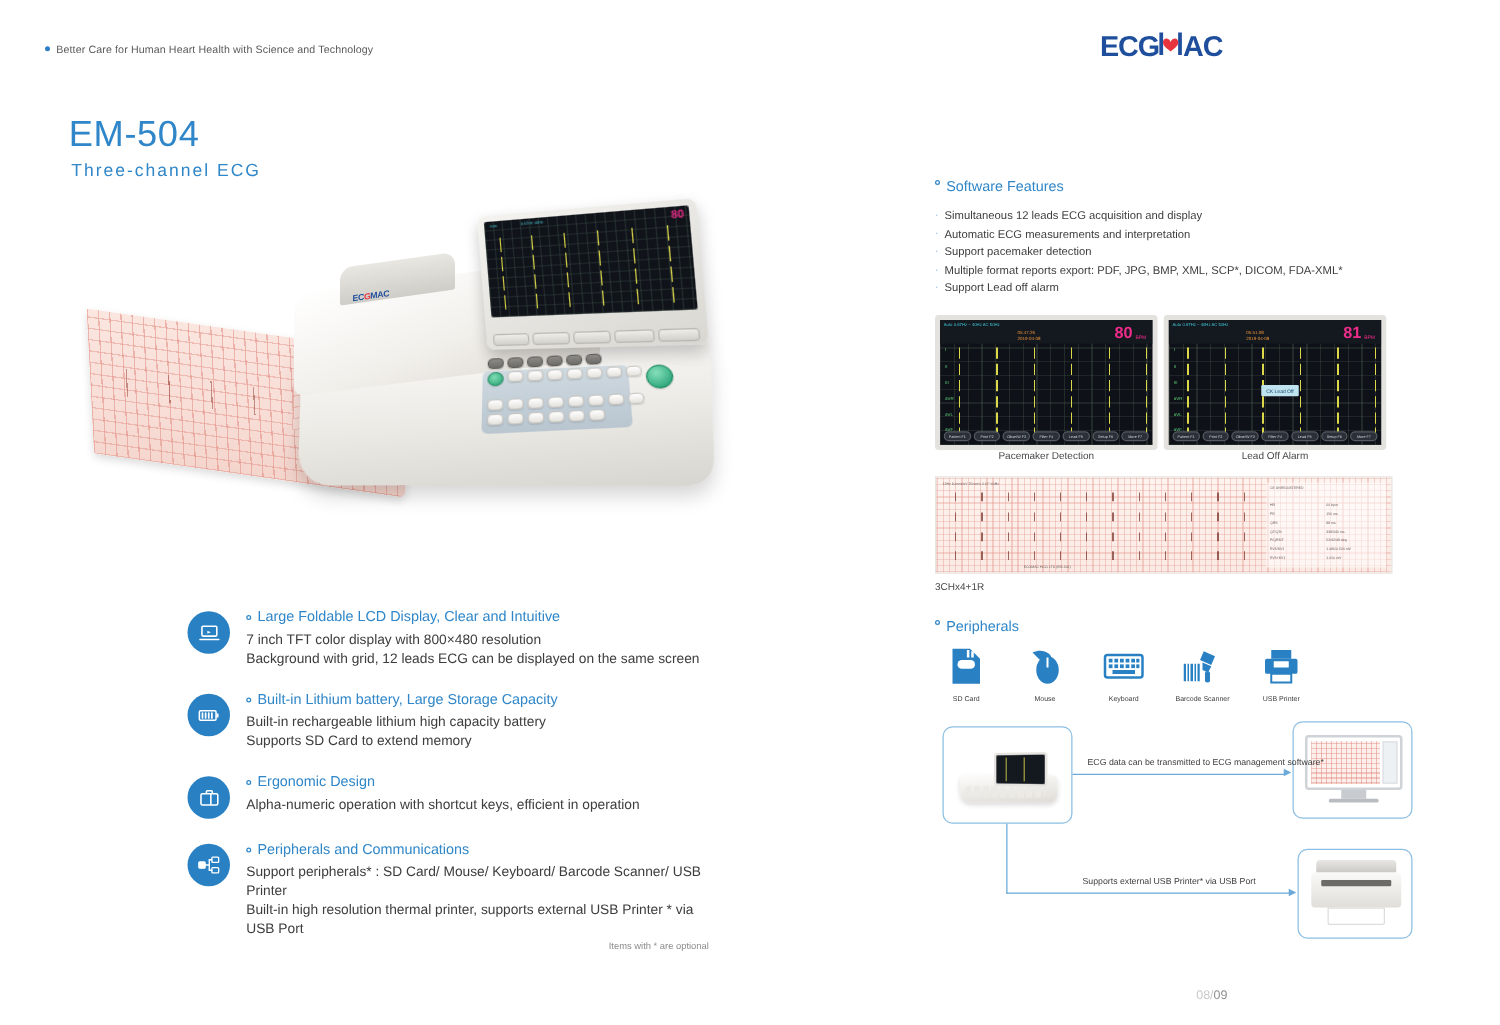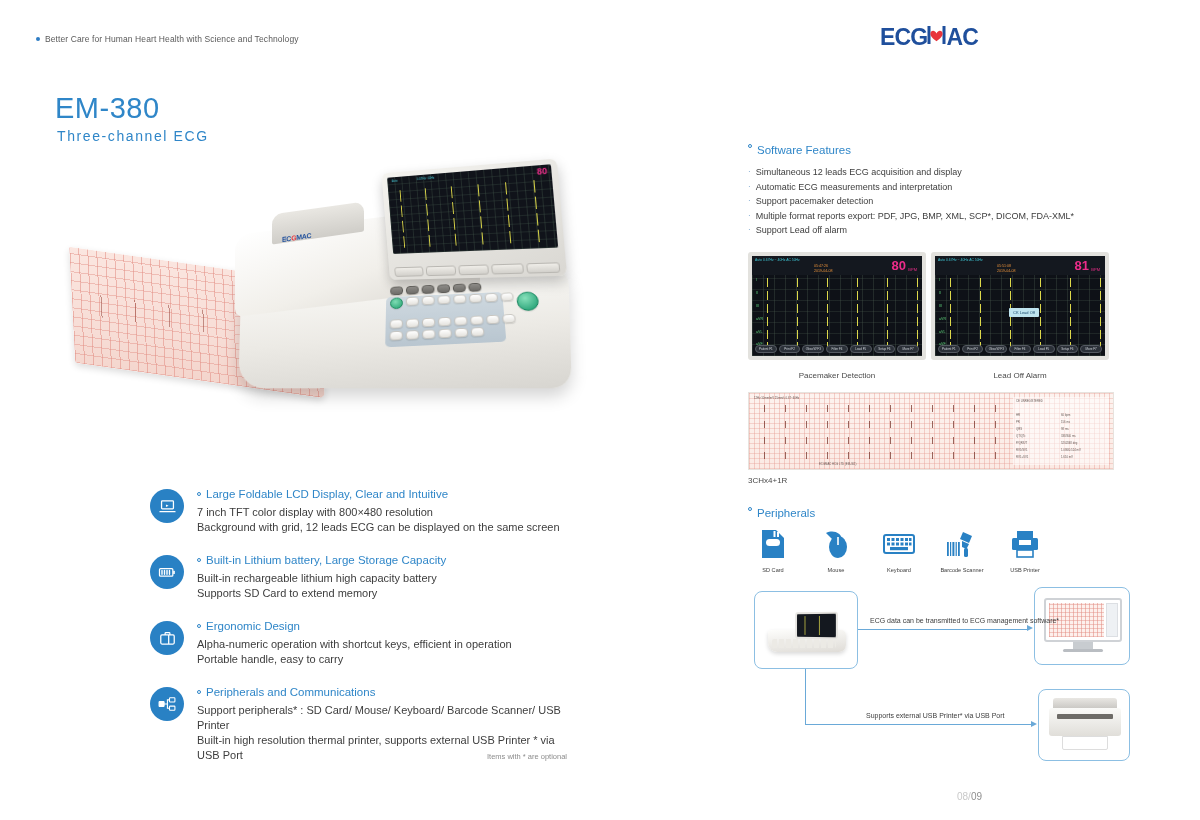--- a/index.html
+++ b/index.html
@@ -213,21 +213,21 @@
   .thumb .alertbox {
     position:absolute; left:74px; top:52px; background:#bfe4ef; color:#1a4a6e;
     font-size:4px; padding:2px 4px; border-radius:1px;
   }
   .thumb .softkeys { position:absolute; left:3px; right:3px; bottom:3px; height:8px; display:flex; gap:2px; }
   .thumb .softkeys i {
     flex:1; background:#2b3038; border:1px solid #555a62; border-radius:5px;
     font-size:3px; color:#cfd4da; font-style:normal;
     display:flex; align-items:center; justify-content:center; overflow:hidden;
   }
-  .thumb-cap { text-align:center; font-size:8px; color:#4a4a4a; margin-top:11px; }
+  .thumb-cap { text-align:center; font-size:8px; color:#4a4a4a; margin-top:0; }
 
   
   .report {
     margin-top: 12px; width: 366px; height: 78px;
     background: linear-gradient(180deg,#fdf3ef,#fbeae4);
     border: 1px solid #e7e3de; position: relative; overflow: hidden;
   }
   .report .rgrid {
     position:absolute; inset:0;
     background:
@@ -325,21 +325,21 @@
   <div class="logo">
     <span>E</span>
       <span>CG</span>
       <span class="heart-wrap"><svg width="19" height="20" viewBox="0 0 19 20">
           <path d="M2 1 L2 19 M17 1 L17 19" stroke="#1f4f9c" stroke-width="3" fill="none"></path>
           <path d="M9.5 8.5 C 7.8 4.6, 3.4 5.2, 3.4 9.0 C 3.4 12.0, 7.2 14.3, 9.5 16.2 C 11.8 14.3, 15.6 12.0, 15.6 9.0 C 15.6 5.2, 11.2 4.6, 9.5 8.5 Z" fill="#e8343c"></path>
         </svg></span>
       <span>AC</span>
   </div>
 
-  <div class="prod-title">EM-380</div>
+  <div class="prod-title">EM-504</div>
   <div class="prod-sub">Three-channel ECG</div>
 
   <div class="hero">
     <div class="paper"></div>
     <div class="paper2"></div>
     <div class="machine-base"></div>
     <div class="machine-top"></div>
     <div class="handle"></div>
     <div class="brandmark">EC<i>G</i>MAC</div>
 
@@ -452,21 +452,20 @@
           <path d="M9 7.5 V5.5 a1 1 0 0 1 1 -1 h4 a1 1 0 0 1 1 1 v2"></path>
           <path d="M13.5 7.5 v11.5"></path>
         </svg>
       </div>
       <div class="ftext">
         <div class="fhead">
           <span class="bullet-ring"></span>
           <span>Ergonomic Design</span>
         </div>
         <div class="fline">Alpha-numeric operation with shortcut keys, efficient in operation</div>
-        <div class="fline">Portable handle, easy to carry</div>
       </div>
     </div>
 
     <div class="feature">
       <div class="fcircle">
         <svg width="20" height="20" viewBox="0 0 24 24" fill="#ffffff" stroke="#ffffff" stroke-width="1.3">
           <rect x="2.5" y="9" width="6" height="6" rx=".8"></rect>
           <rect x="15" y="4.5" width="6.5" height="5" rx=".8" fill="none"></rect>
           <rect x="15" y="14.5" width="6.5" height="5" rx=".8" fill="none"></rect>
           <path d="M8.5 12 h4 M12.5 12 V7 h2.5 M12.5 12 v5 h2.5" fill="none" stroke-linecap="round"></path>

